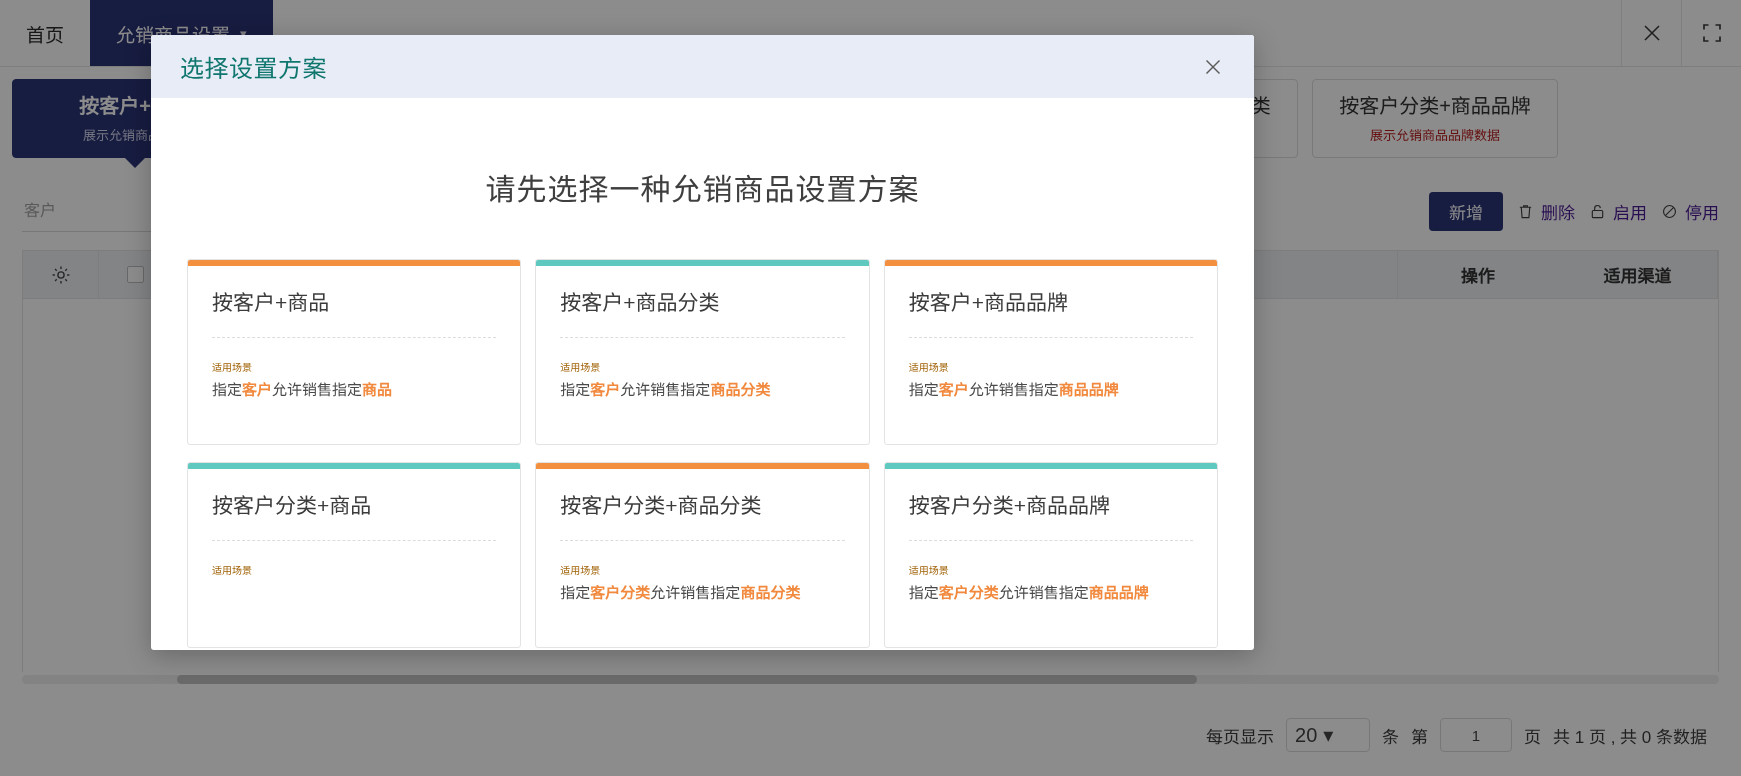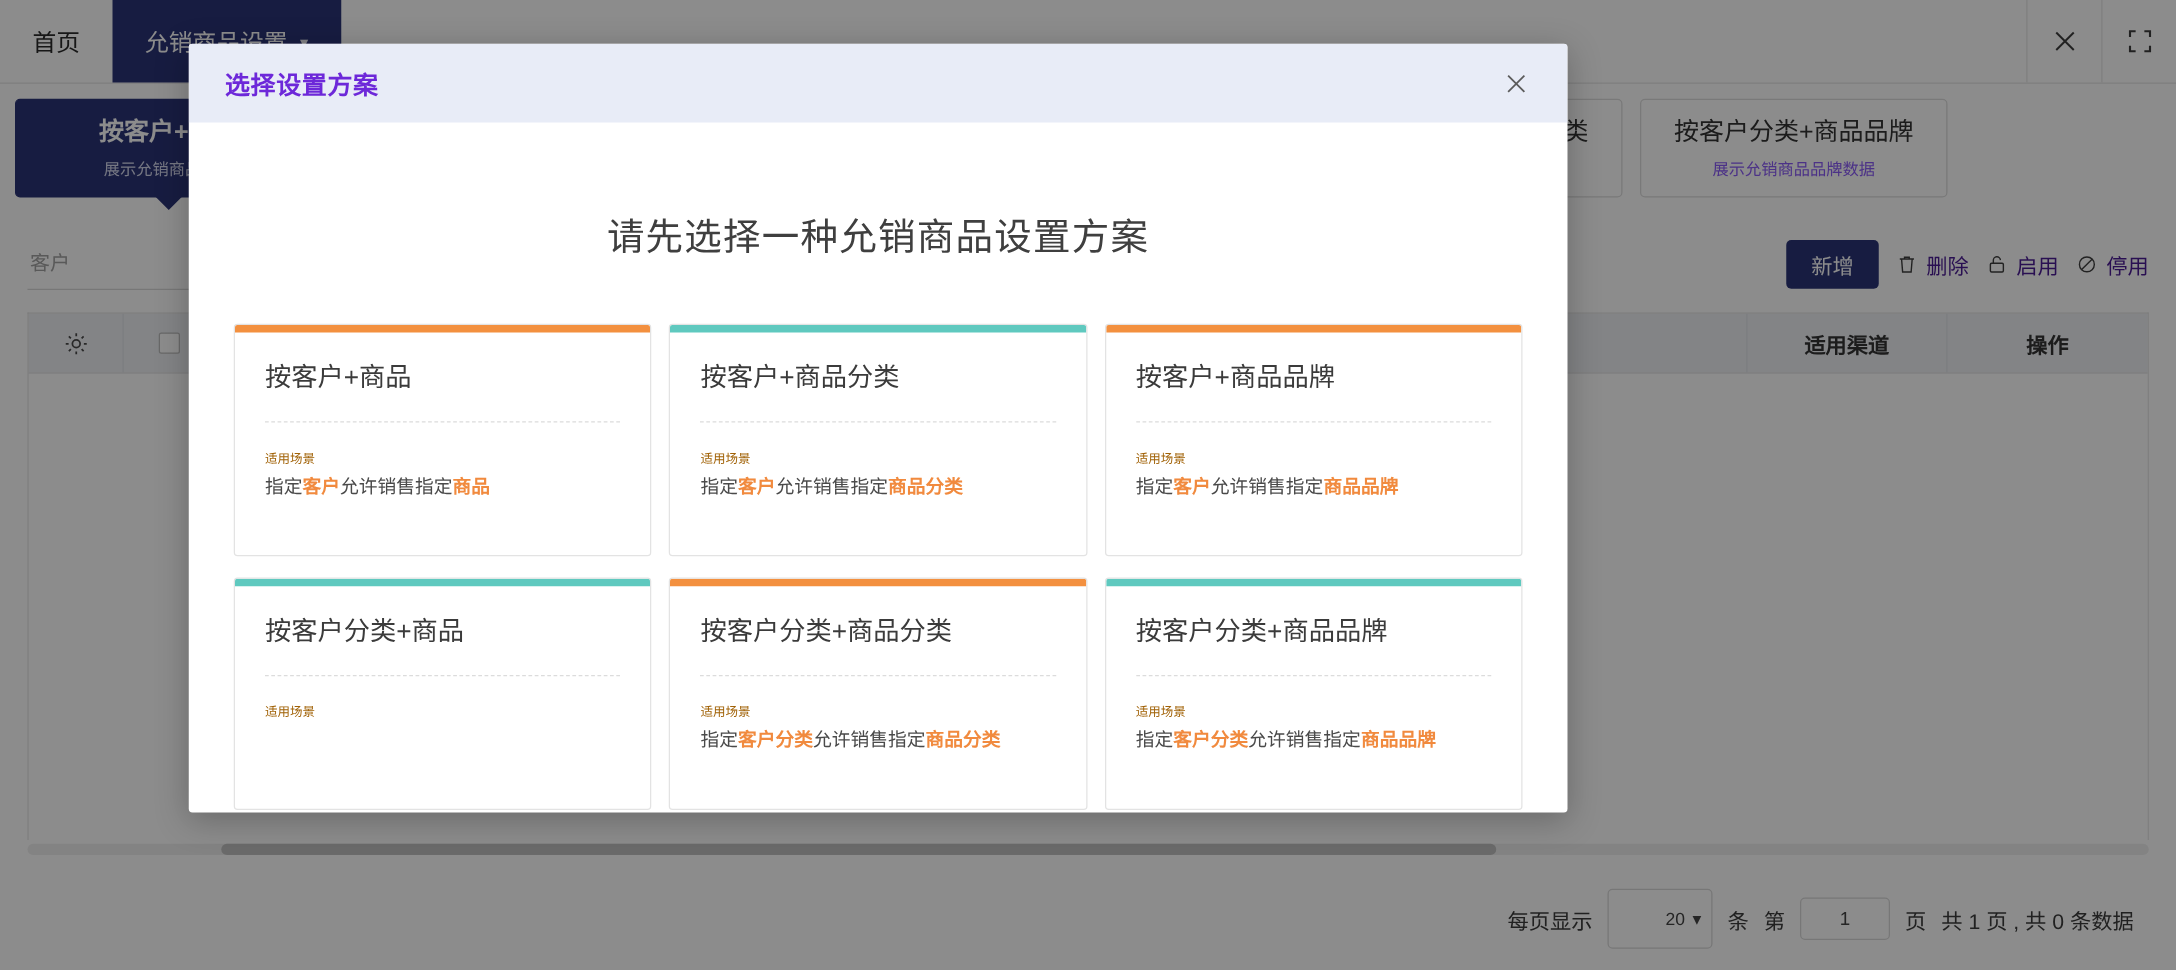--- a/index.html
+++ b/index.html
@@ -85,21 +85,21 @@
     cursor: pointer;
   }
   .scheme-card .s-title {
     font-size: 20px;
     color: #333333;
     line-height: 1.25;
     white-space: nowrap;
   }
   .scheme-card .s-sub {
     font-size: 13px;
-    color: #8b5cf6;
+    color: #b91c1c;
     margin-top: 6px;
     white-space: nowrap;
   }
   .scheme-card.selected {
     background: #2b3477;
     border-color: #2b3477;
   }
   .scheme-card.selected .s-title { color: #ffffff; font-weight: bold; }
   .scheme-card.selected .s-sub { color: #d6d9ee; }
   .scheme-card.selected::after {
@@ -219,27 +219,27 @@
     align-items: center;
     justify-content: flex-end;
     gap: 12px;
     padding: 0 34px;
     font-size: 17px;
     color: #3c3c3c;
   }
   .pg-select {
     border: 1px solid #d9d9d9;
     border-radius: 4px;
-    height: 48px;
+    height: 34px;
     min-width: 84px;
     display: flex;
     align-items: center;
-    justify-content: flex-end;
+    justify-content: flex-start;
     padding: 0 8px;
-    font-size: 14px;
+    font-size: 20px;
     color: #444;
     background: #fff;
     gap: 6px;
   }
   .pg-input {
     border: 1px solid #d9d9d9;
     border-radius: 4px;
     height: 34px;
     width: 72px;
     display: flex;
@@ -272,23 +272,23 @@
   }
   .modal-header {
     height: 63px;
     background: #e8ecf7;
     display: flex;
     align-items: center;
     padding: 0 26px 0 29px;
     flex: 0 0 auto;
   }
   .modal-title {
-    font-size: 20px;
-    font-weight: bold;
-    color: #6d28d9;
+    font-size: 24px;
+    font-weight: normal;
+    color: #0f766e;
     letter-spacing: .5px;
   }
   .modal-header-spacer { flex: 1 1 auto; }
   .modal-close {
     width: 30px; height: 30px;
     display: flex;
     align-items: center;
     justify-content: center;
     cursor: pointer;
     color: #5a5a5a;
@@ -448,22 +448,22 @@
         <svg width="22" height="22" viewBox="0 0 22 22">
           <circle cx="11" cy="11" r="3.1" fill="none" stroke="#4a4a4a" stroke-width="1.4"></circle>
           <path d="M11 2.6v2.3M11 17.1v2.3M2.6 11h2.3M17.1 11h2.3M5.1 5.1l1.6 1.6M15.3 15.3l1.6 1.6M16.9 5.1l-1.6 1.6M6.7 15.3l-1.6 1.6" stroke="#4a4a4a" stroke-width="1.4"></path>
         </svg>
       </div>
       <div class="th check">
         <span class="checkbox-sq"></span>
       </div>
       <div class="th flex">客户</div>
       <div class="th flex">商品</div>
+      <div class="th w160 last">操作</div>
       <div class="th w160">适用渠道</div>
-      <div class="th w160 last">操作</div>
     </div>
     <div class="tbody"></div>
   </div>
 
   <div class="hscroll">
     <div class="thumb"></div>
   </div>
 
   <div class="footer">
     <span class="pg-text">每页显示</span>

